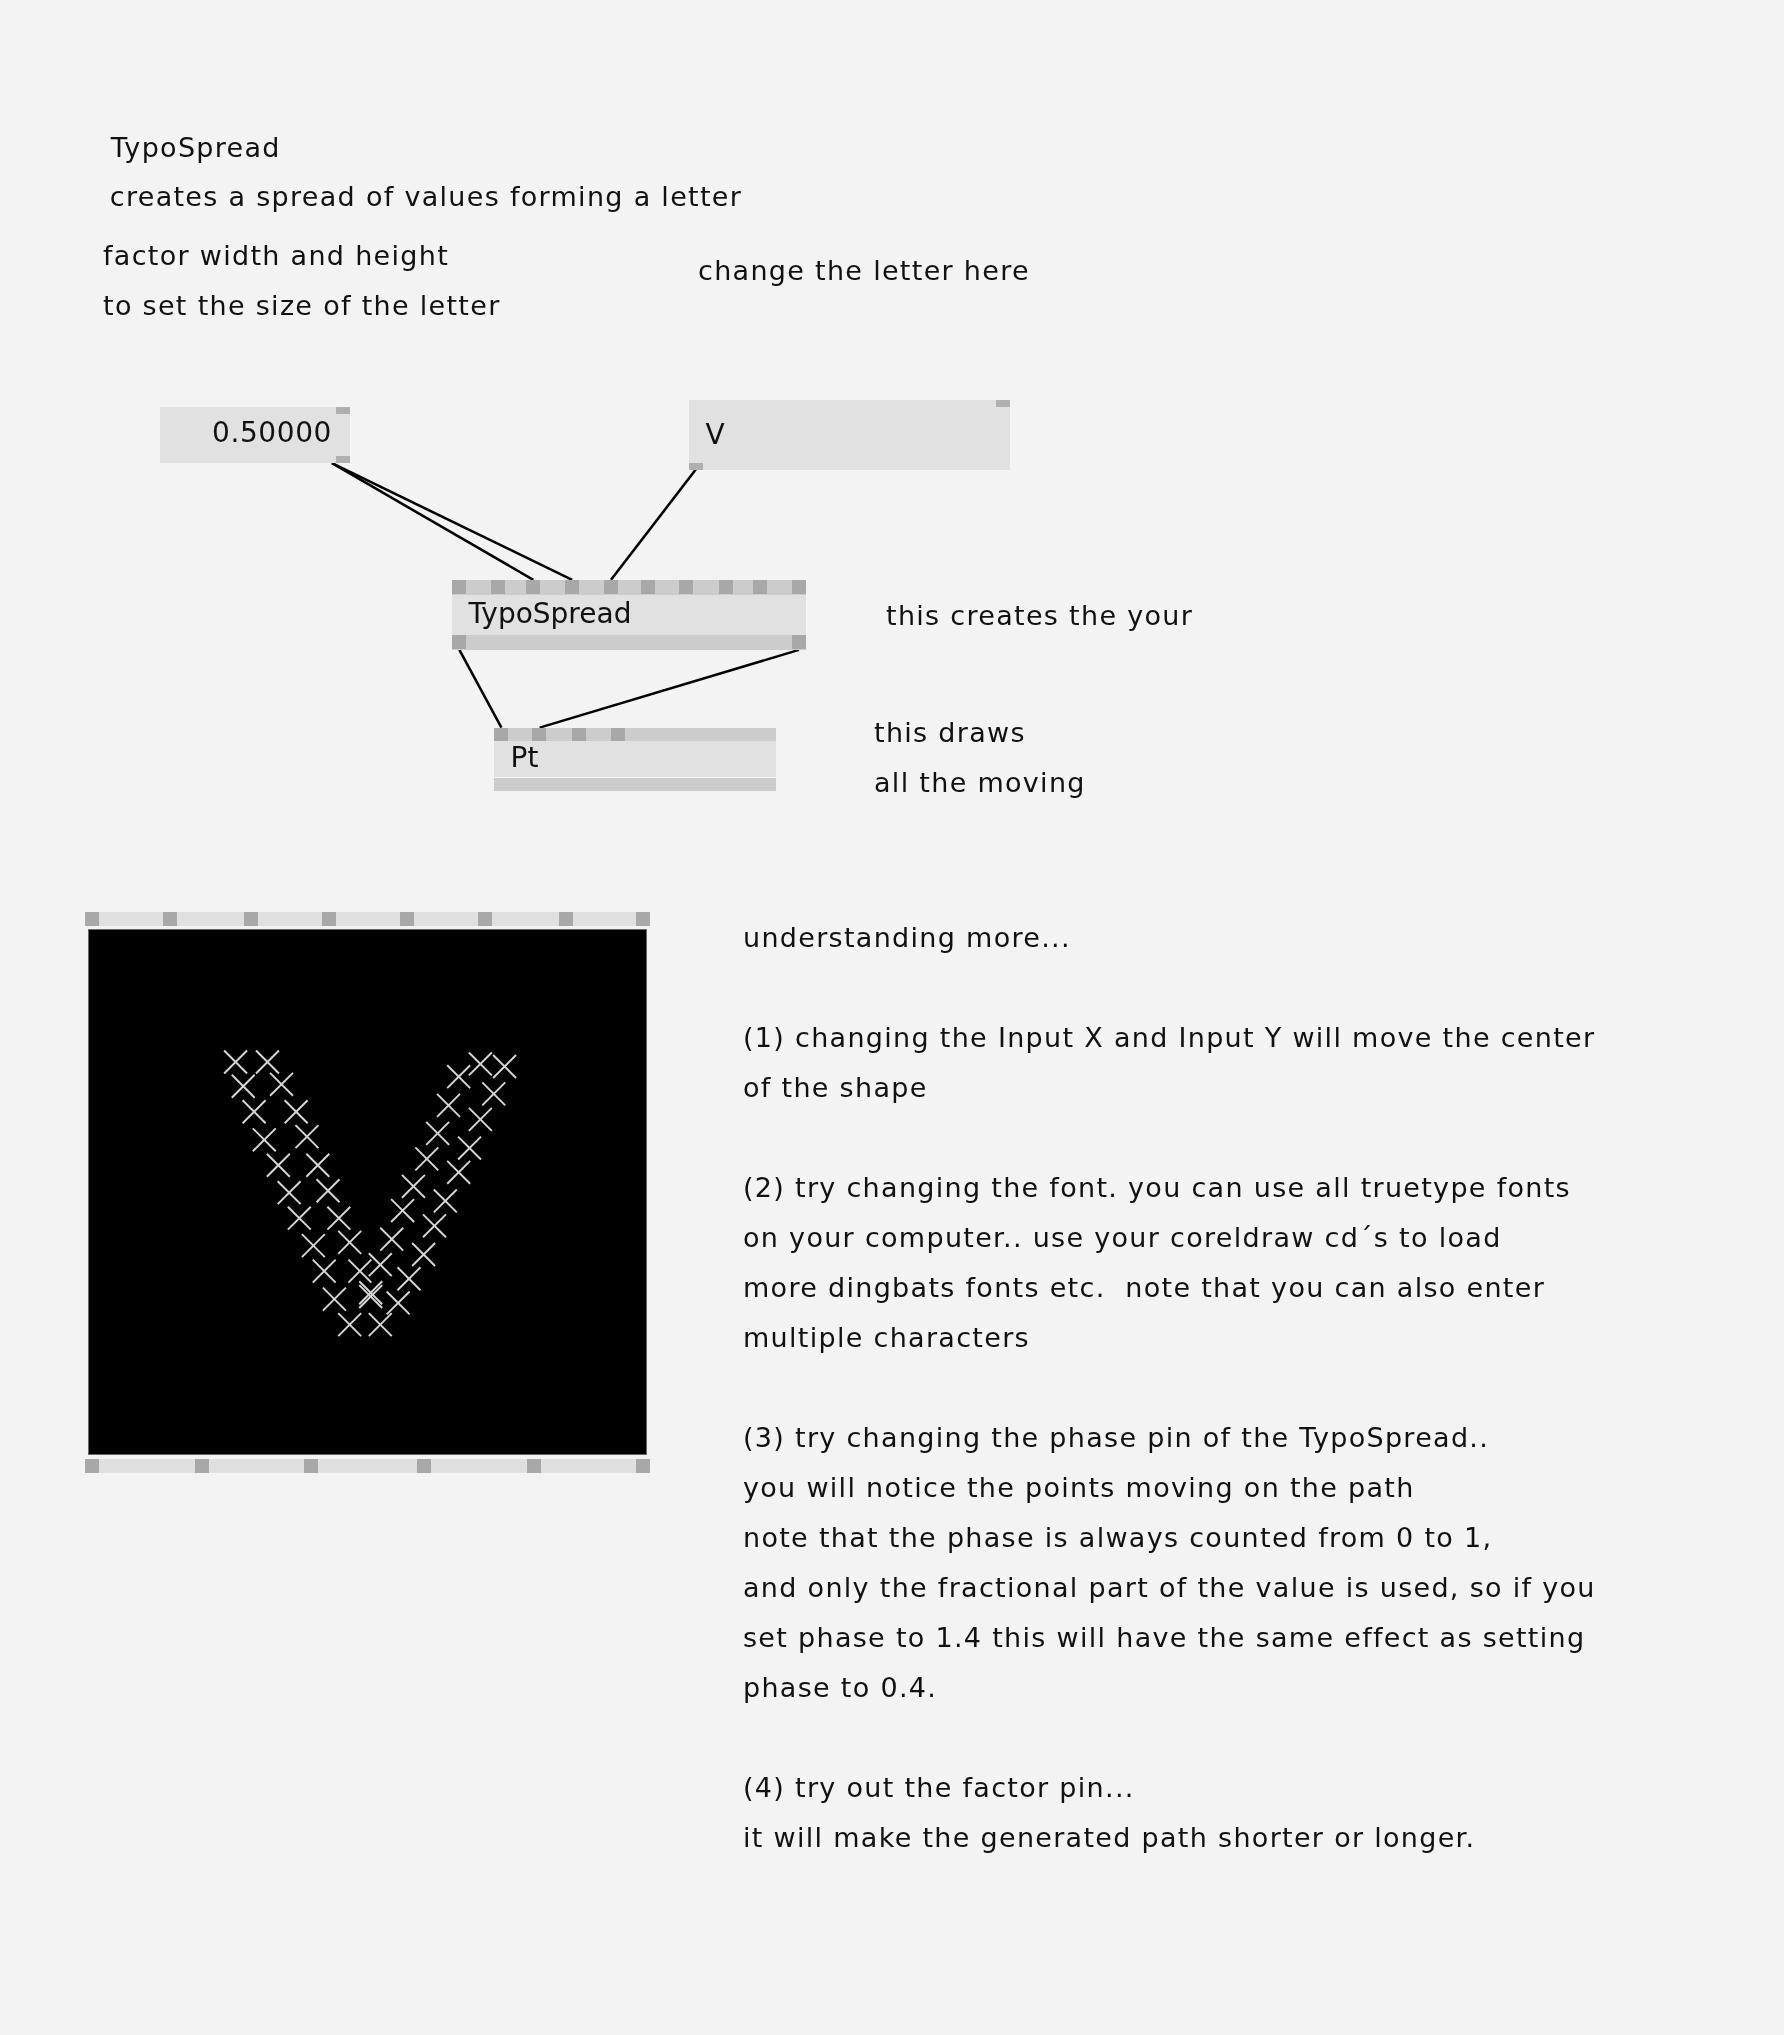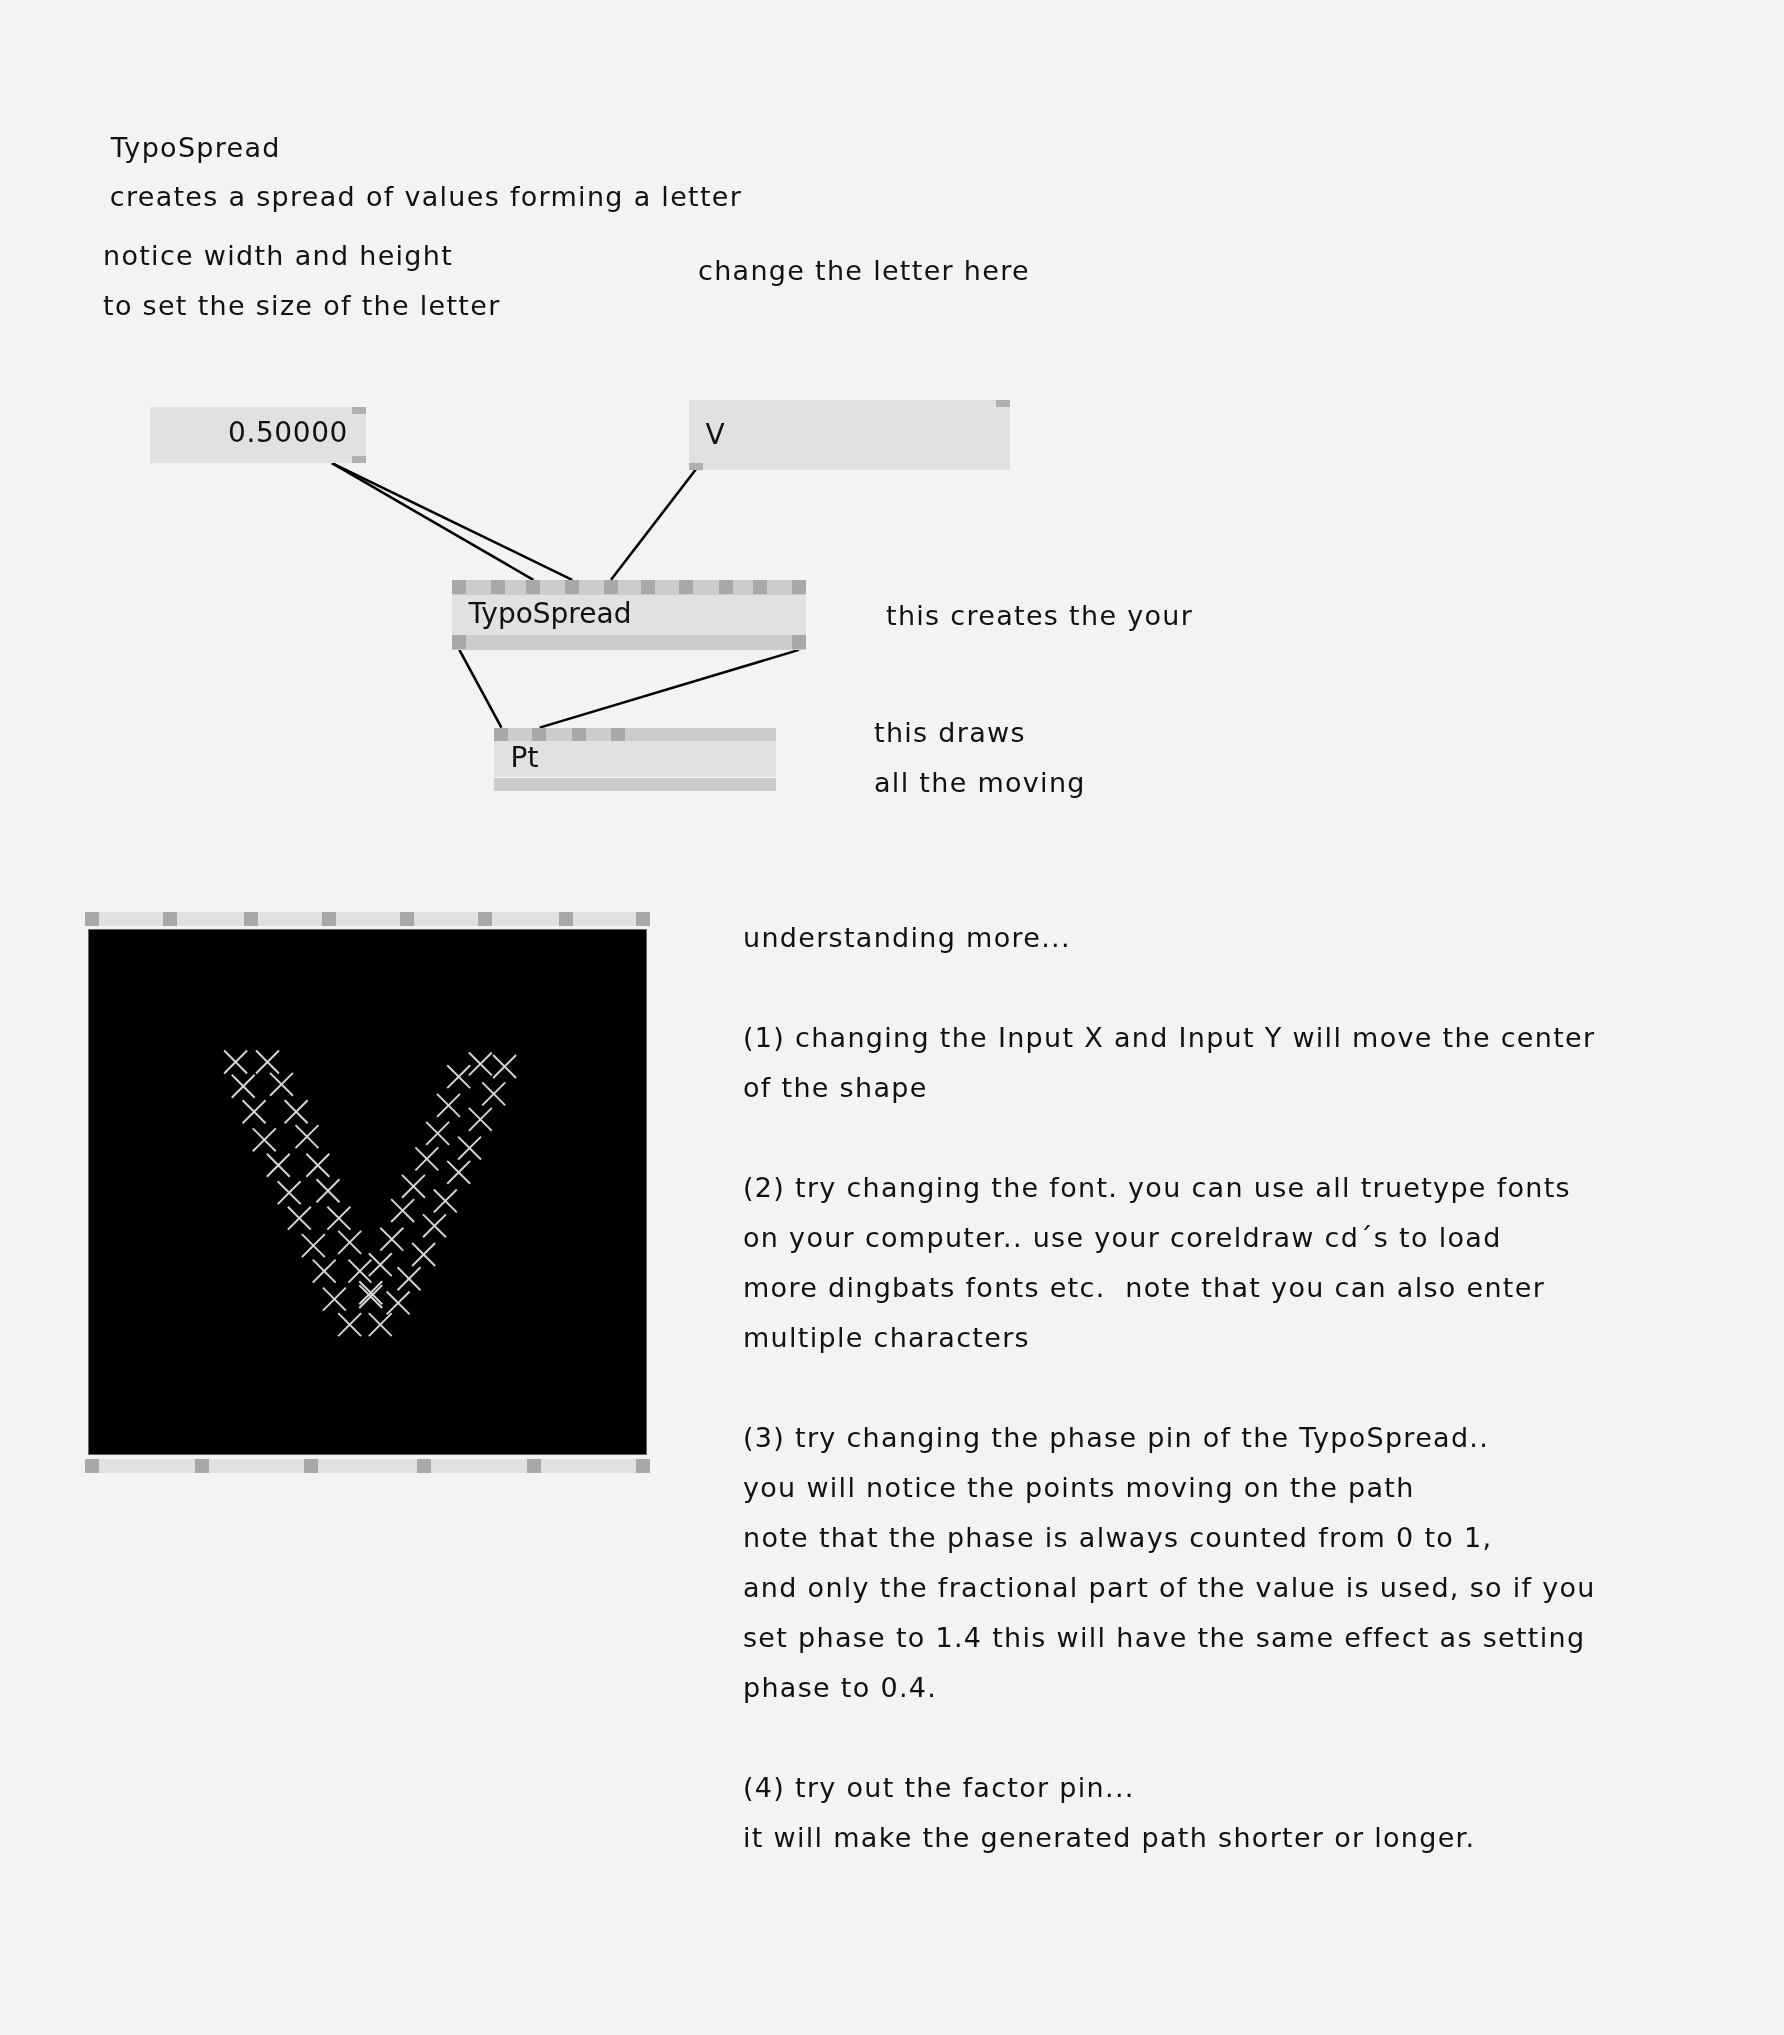--- a/index.html
+++ b/index.html
@@ -27,21 +27,21 @@
 </style>
 </head>
 <body>
 
 <div class="comment" style="left:91px; top:73px;">
   <span>TypoSpread</span>
 </div>
 <div class="comment" style="left:90px; top:122px;">
   <span>creates a spread of values forming a letter</span>
 </div>
-<div class="comment" style="left:103px; top:231px;">notice width and height
+<div class="comment" style="left:103px; top:231px;">factor width and height
 to set the size of the letter</div>
 <div class="comment" style="left:698px; top:246px;">change the letter here</div>
 <div class="comment" style="left:886px; top:591px;">this creates the your</div>
 <div class="comment" style="left:874px; top:708px;">this draws
 all the moving</div>
 <div class="comment" style="left:743px; top:913px;">understanding more...
 
 (1) changing the Input X and Input Y will move the center
 of the shape
 
@@ -61,21 +61,21 @@
 it will make the generated path shorter or longer.</div>
 
 <svg id="wires" width="1784" height="2035" viewBox="0 0 2800 3194">
     <line x1="521" y1="727" x2="837" y2="910" stroke="#000000" stroke-width="4"></line>
     <line x1="521" y1="727" x2="898" y2="910" stroke="#000000" stroke-width="4"></line>
     <line x1="1092" y1="737" x2="959" y2="910" stroke="#000000" stroke-width="4"></line>
     <line x1="721" y1="1020" x2="787" y2="1142" stroke="#000000" stroke-width="4"></line>
     <line x1="1254" y1="1020" x2="847" y2="1142" stroke="#000000" stroke-width="4"></line>
   </svg>
 
-<div class="node iobox" style="left:150px; top:407px; width:216px; height:56px;">
+<div class="node iobox" style="left:160px; top:407px; width:190px; height:56px;">
   <span class="val" style="right:18px; top:9px;">0.50000</span>
   <span class="pin-sm" style="right:0; top:0;"></span>
   <span class="pin-sm" style="right:0; bottom:0;"></span>
 </div>
 
 <div class="node iobox" style="left:689px; top:400px; width:321px; height:70px;">
   <span class="val" style="left:16.6px; top:18px;">V</span>
   <span class="pin-sm" style="right:0; top:0;"></span>
   <span class="pin-sm" style="left:0; bottom:0;"></span>
 </div>

